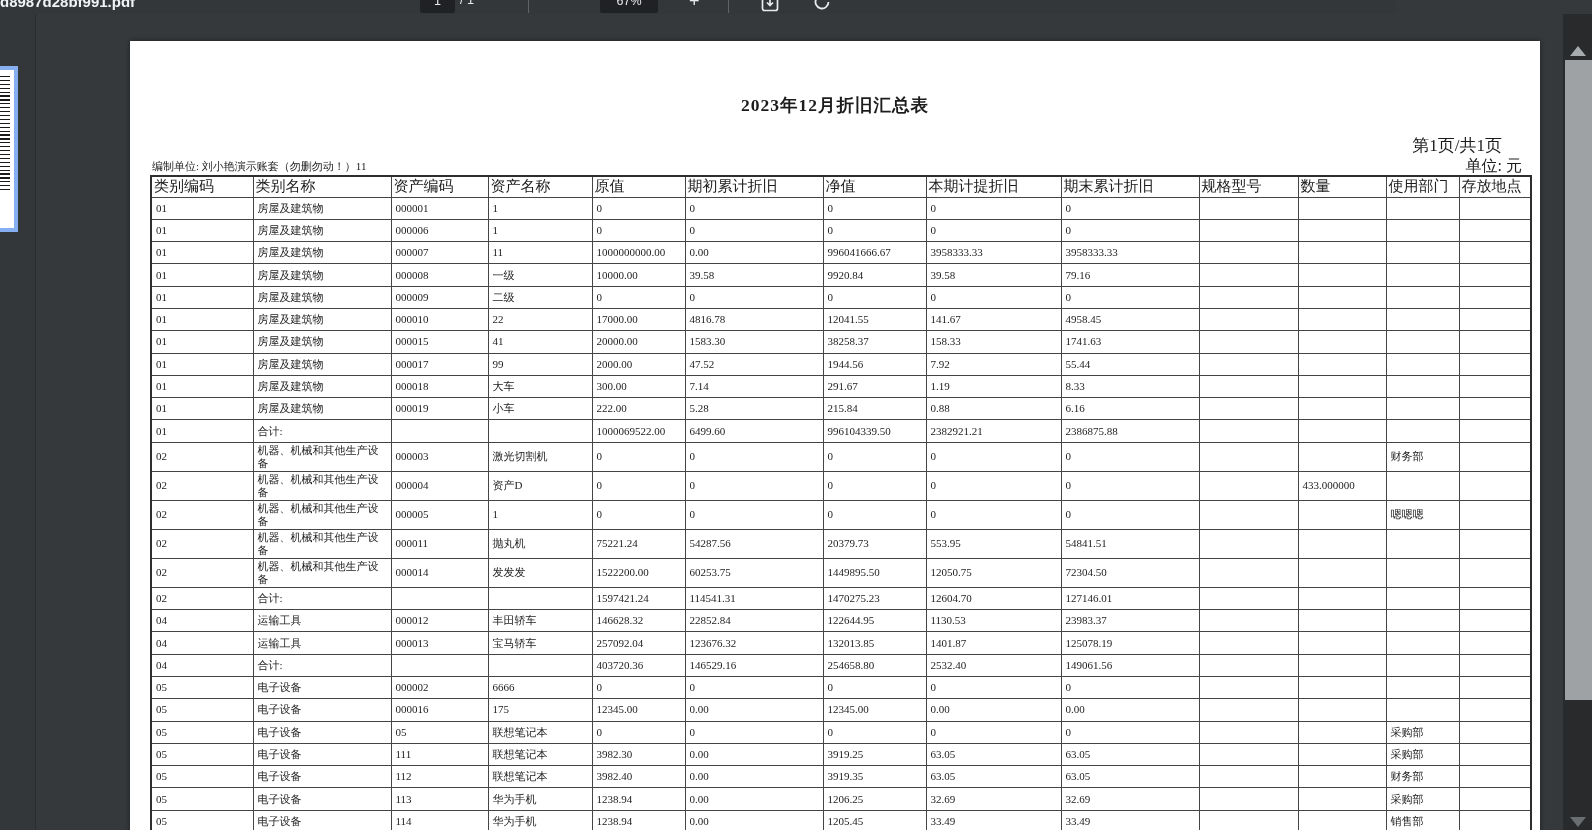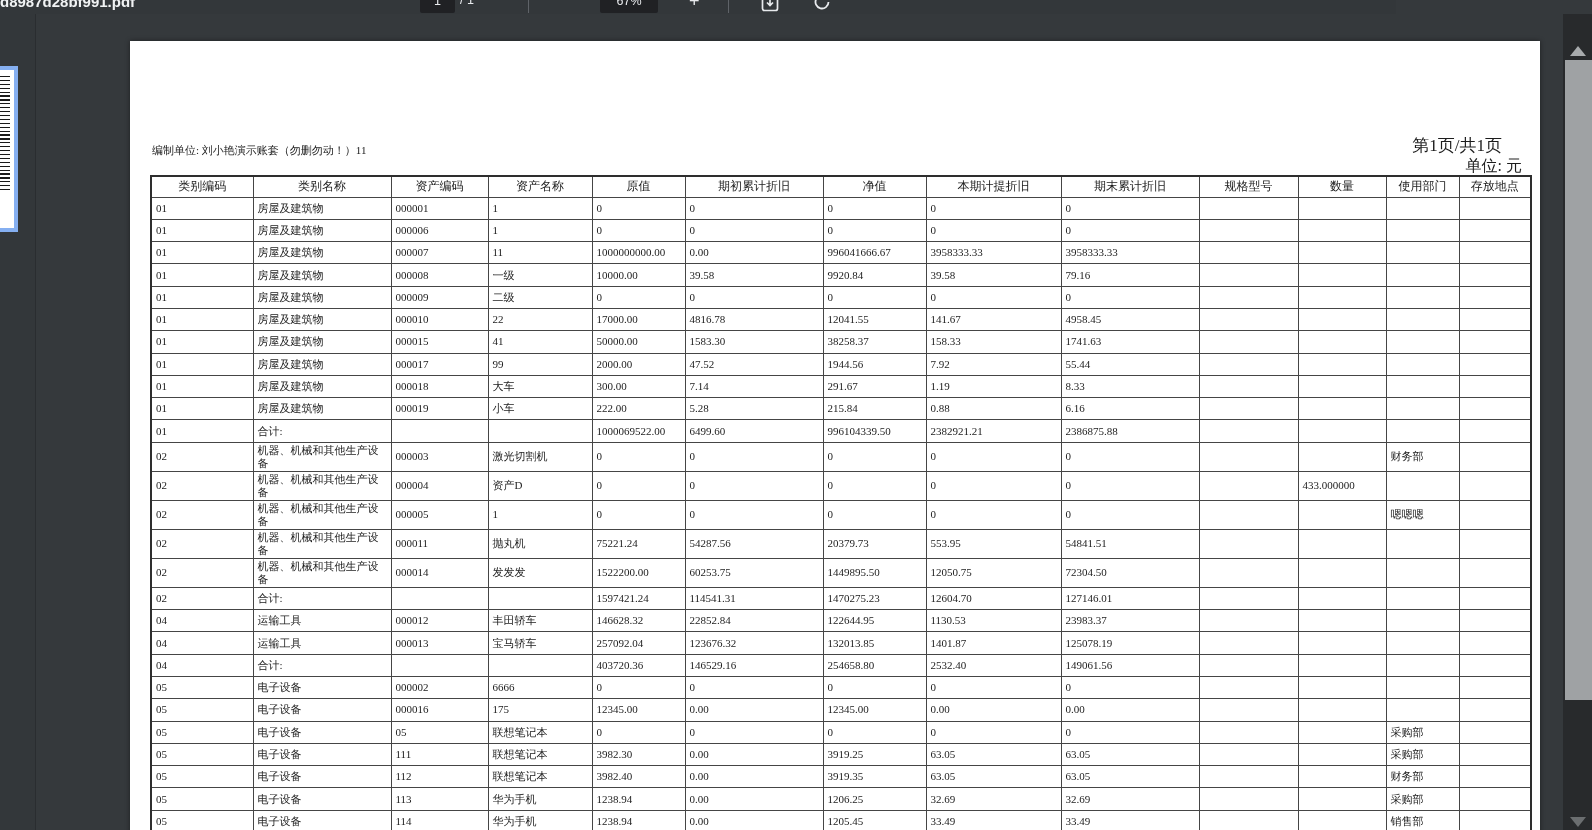--- a/index.html
+++ b/index.html
@@ -39,27 +39,27 @@
            border-left:8px solid transparent; border-right:8px solid transparent;
            border-top:10px solid #6b6e70; }
 
   
   .page { position:absolute; left:130px; top:27px; width:1410px; height:1200px;
           background:#ffffff; box-shadow:0 0 5px rgba(0,0,0,0.45);
           font-family:"Liberation Serif","DejaVu Serif",serif; color:#1c1c1c; }
   .doc-title { position:absolute; top:52px; left:0; width:100%; text-align:center;
                font-size:17.5px; font-weight:bold; letter-spacing:1px; }
   .page-info { position:absolute; top:93px; right:38px; font-size:17px; }
-  .prepared  { position:absolute; top:102px; left:22px; font-size:11px; }
+  .prepared  { position:absolute; top:118px; left:22px; font-size:11px; }
   .unit-label{ position:absolute; top:115px; right:18px; font-size:16px; }
 
   table.deprec { position:absolute; top:134px; left:20px; width:1380px;
                  border-collapse:collapse; table-layout:fixed;
                  border:2px solid #2e2e2e; }
-  table.deprec th { font-weight:normal; font-size:12px; height:21px; text-align:center;
+  table.deprec th { font-weight:normal; font-size:15px; height:21px; text-align:left;
                     border:1px solid #454545; padding:0 2px; overflow:hidden; }
   table.deprec td { font-size:11px; height:22.3px; border:1px solid #454545;
                     padding:0 4px; vertical-align:middle; line-height:1.18;
                     overflow:hidden; word-break:break-all; }
   table.deprec tr.tall td { height:29px; }
 </style>
 </head>
 <body>
 
 <div class="toolbar">
@@ -105,20 +105,21 @@
 
 <div class="content">
 
   <div class="sidebar">
     <div class="thumb">
       <div class="thumb-stripes"></div>
     </div>
   </div>
 
   <div class="page">
+    <div class="doc-title">2023年12月折旧汇总表</div>
     <div class="page-info">第1页/共1页</div>
     <div class="prepared">编制单位: 刘小艳演示账套（勿删勿动！）11</div>
     <div class="unit-label">单位: 元</div>
 
     <table class="deprec">
       <colgroup>
         <col style="width:102px">
           <col style="width:138px">
           <col style="width:97px">
         <col style="width:104px">
@@ -238,21 +239,21 @@
             <td></td>
             <td></td>
             <td></td>
             <td></td>
           </tr>
           <tr>
             <td>01</td>
             <td>房屋及建筑物</td>
             <td>000015</td>
             <td>41</td>
-            <td>50000.00</td>
+            <td>20000.00</td>
             <td>1583.30</td>
             <td>38258.37</td>
             <td>158.33</td>
             <td>1741.63</td>
             <td></td>
             <td></td>
             <td></td>
             <td></td>
           </tr>
           <tr>

